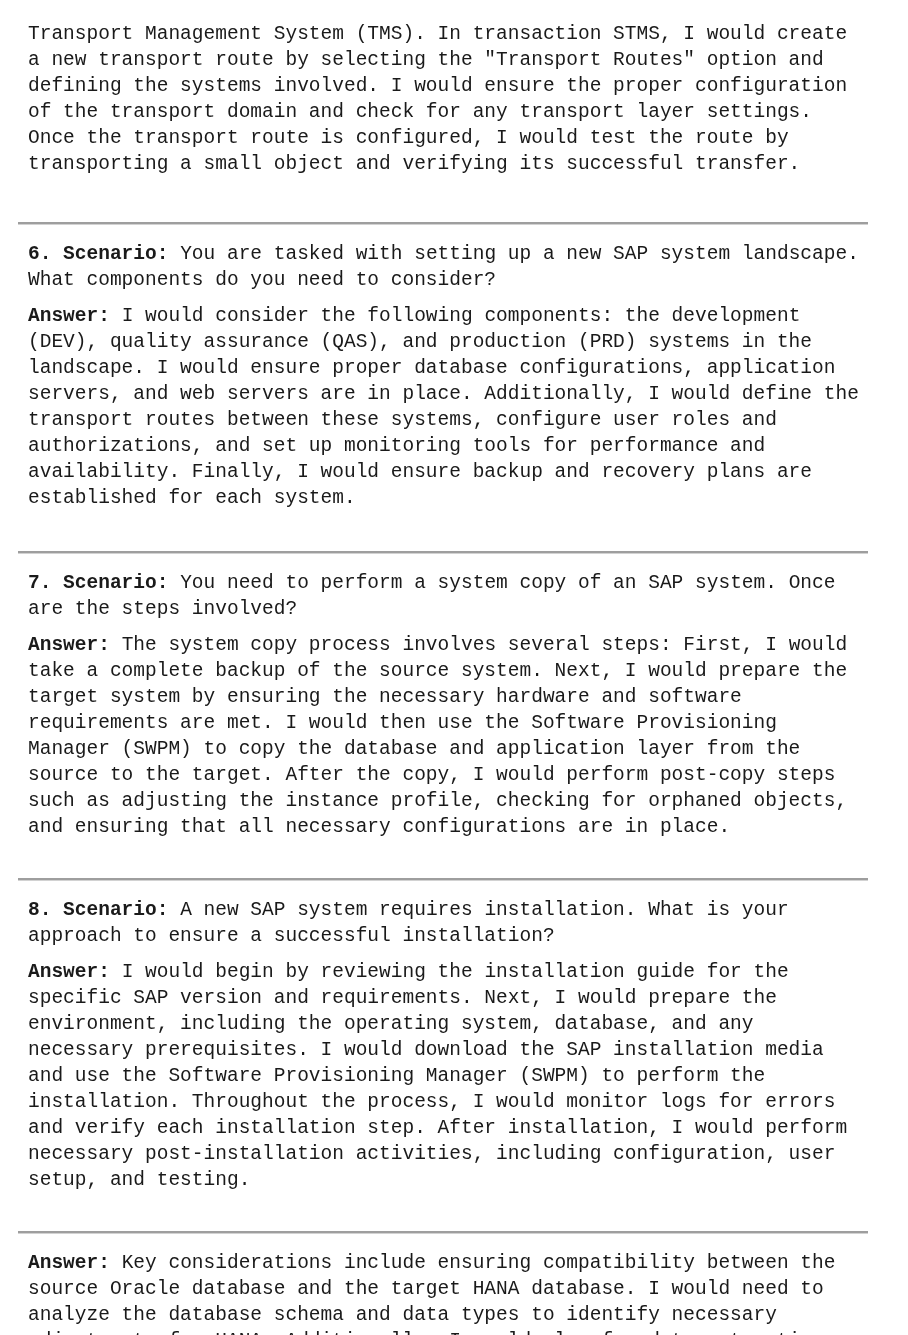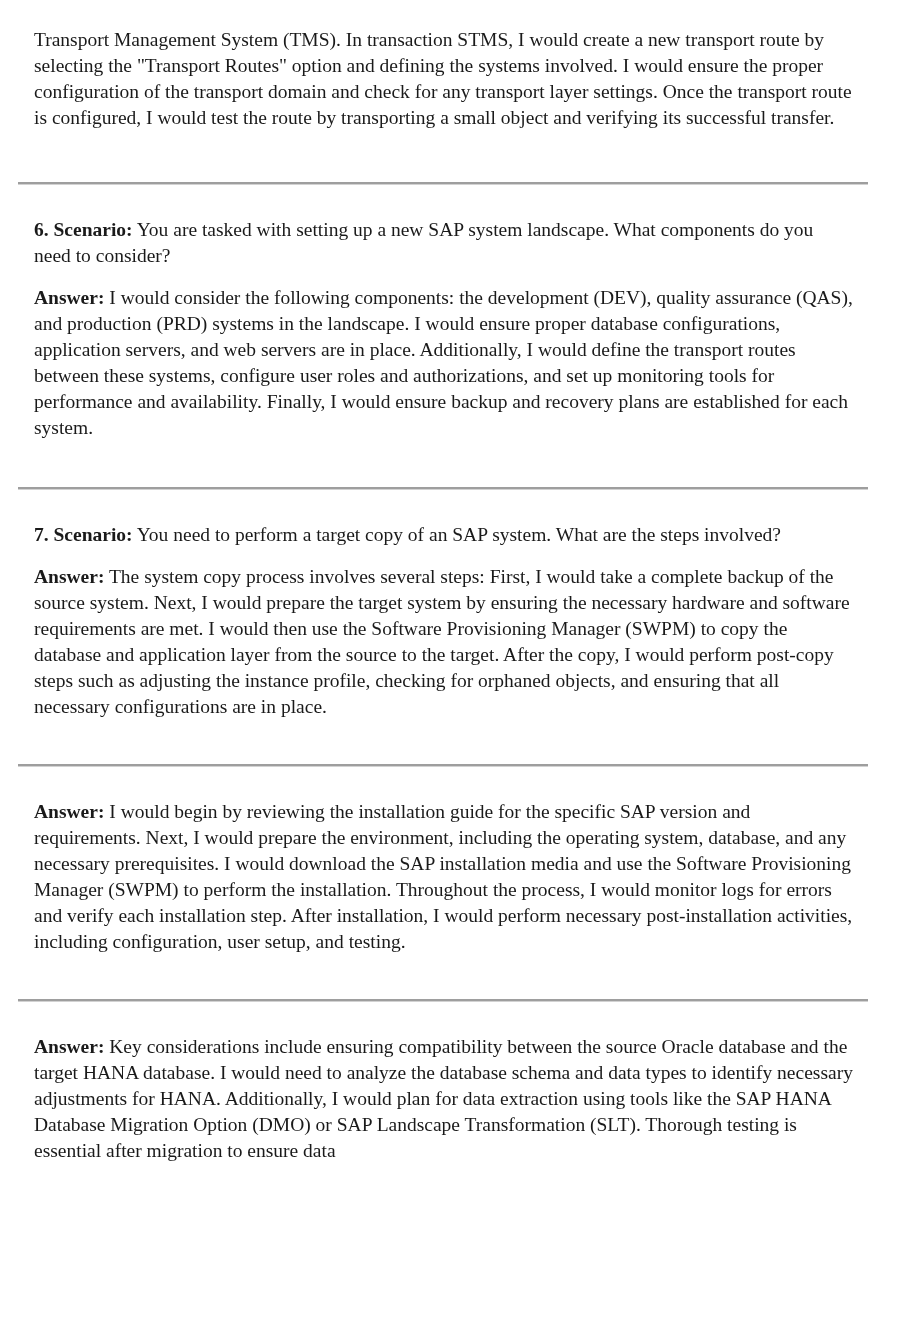--- a/index.html
+++ b/index.html
@@ -23,27 +23,28 @@
     padding: 0 38px 0 18px;
     overflow: hidden;
   }
   .block {
     font-size: 19.5px;
     line-height: 26px;
     text-align: left;
     color: #1a1a1a;
   }
   .block p {
-    margin: 16px;
+    margin: 10px;
+    font-family: Liberation Mono, monospace;
   }
   .lead-block {
     padding-top: 11px;
   }
   .qa-block {
-    padding-top: 16px;
+    padding-top: 6px;
   }
   .label {
     font-weight: bold;
   }
   .divider {
     height: 3px;
     margin: 0;
     background: linear-gradient(to bottom, #9e9e9e 0px, #9e9e9e 2px, #d2d2d2 2px, #d2d2d2 3px);
     width: 850px;
   }
@@ -66,28 +67,29 @@
 
   <div class="block qa-block">
     <p><span class="label">6.</span> <span class="label">Scenario:</span> <span>You are tasked with setting up a new SAP system landscape. What components do you need to consider?</span></p>
     <p><span class="label">Answer:</span> <span>I would consider the following components: the development (DEV), quality assurance (QAS), and production (PRD) systems in the landscape. I would ensure proper database configurations, application servers, and web servers are in place. Additionally, I would define the transport routes between these systems, configure user roles and authorizations, and set up monitoring tools for performance and availability. Finally, I would ensure backup and recovery plans are established for each system.</span></p>
   </div>
 
   <div class="sp-after-6"></div>
   <div class="divider"></div>
 
   <div class="block qa-block">
-    <p><span class="label">7.</span> <span class="label">Scenario:</span> <span>You need to perform a target copy of an SAP system. What are the steps involved?</span></p>
+    <p><span class="label">7.</span> <span class="label">Scenario:</span> <span>You need to perform a system copy of an SAP system. Once are the steps involved?</span></p>
     <p><span class="label">Answer:</span> <span>The system copy process involves several steps: First, I would take a complete backup of the source system. Next, I would prepare the target system by ensuring the necessary hardware and software requirements are met. I would then use the Software Provisioning Manager (SWPM) to copy the database and application layer from the source to the target. After the copy, I would perform post-copy steps such as adjusting the instance profile, checking for orphaned objects, and ensuring that all necessary configurations are in place.</span></p>
   </div>
 
   <div class="sp-after-7"></div>
   <div class="divider"></div>
 
   <div class="block qa-block">
+    <p><span class="label">8.</span> <span class="label">Scenario:</span> <span>A new SAP system requires installation. What is your approach to ensure a successful installation?</span></p>
     <p><span class="label">Answer:</span> <span>I would begin by reviewing the installation guide for the specific SAP version and requirements. Next, I would prepare the environment, including the operating system, database, and any necessary prerequisites. I would download the SAP installation media and use the Software Provisioning Manager (SWPM) to perform the installation. Throughout the process, I would monitor logs for errors and verify each installation step. After installation, I would perform necessary post-installation activities, including configuration, user setup, and testing.</span></p>
   </div>
 
   <div class="sp-after-8"></div>
   <div class="divider"></div>
 
   <div class="block qa-block">
     <p><span class="label">Answer:</span> <span>Key considerations include ensuring compatibility between the source Oracle database and the target HANA database. I would need to analyze the database schema and data types to identify necessary adjustments for HANA. Additionally, I would plan for data extraction using tools like the SAP HANA Database Migration Option (DMO) or SAP Landscape Transformation (SLT). Thorough testing is essential after migration to ensure data</span></p>
   </div>
 

